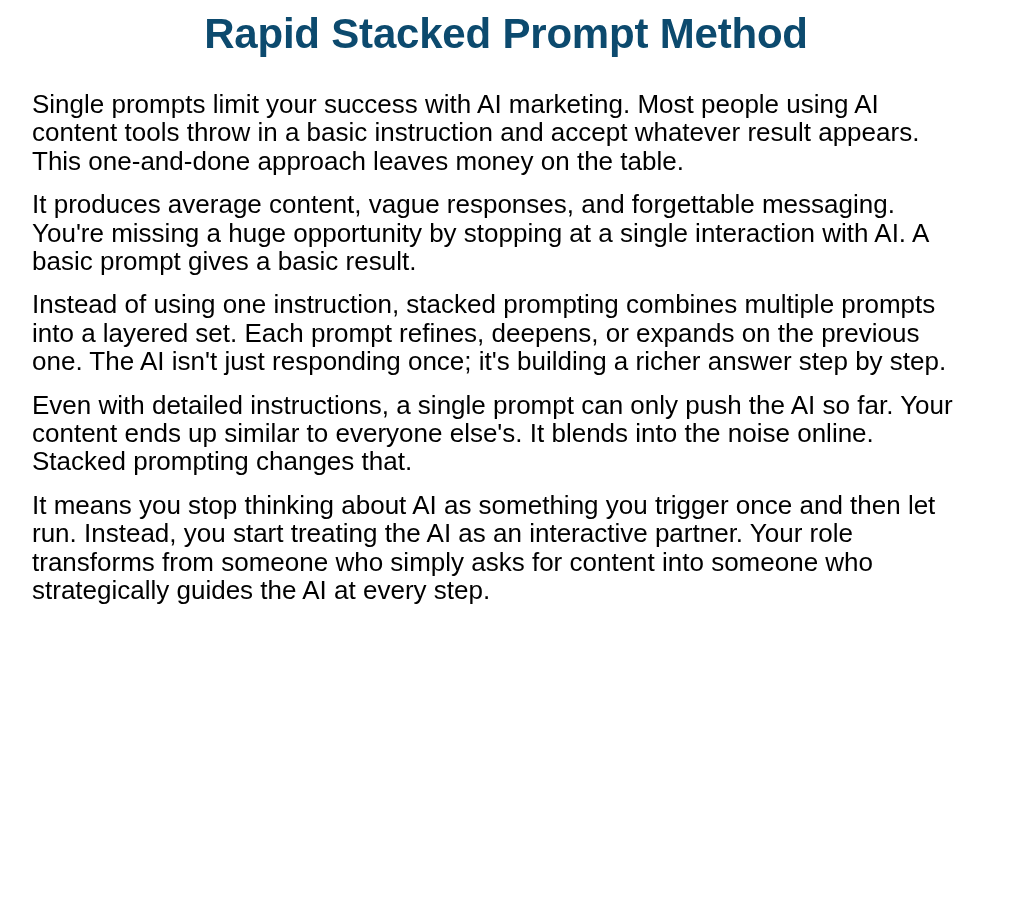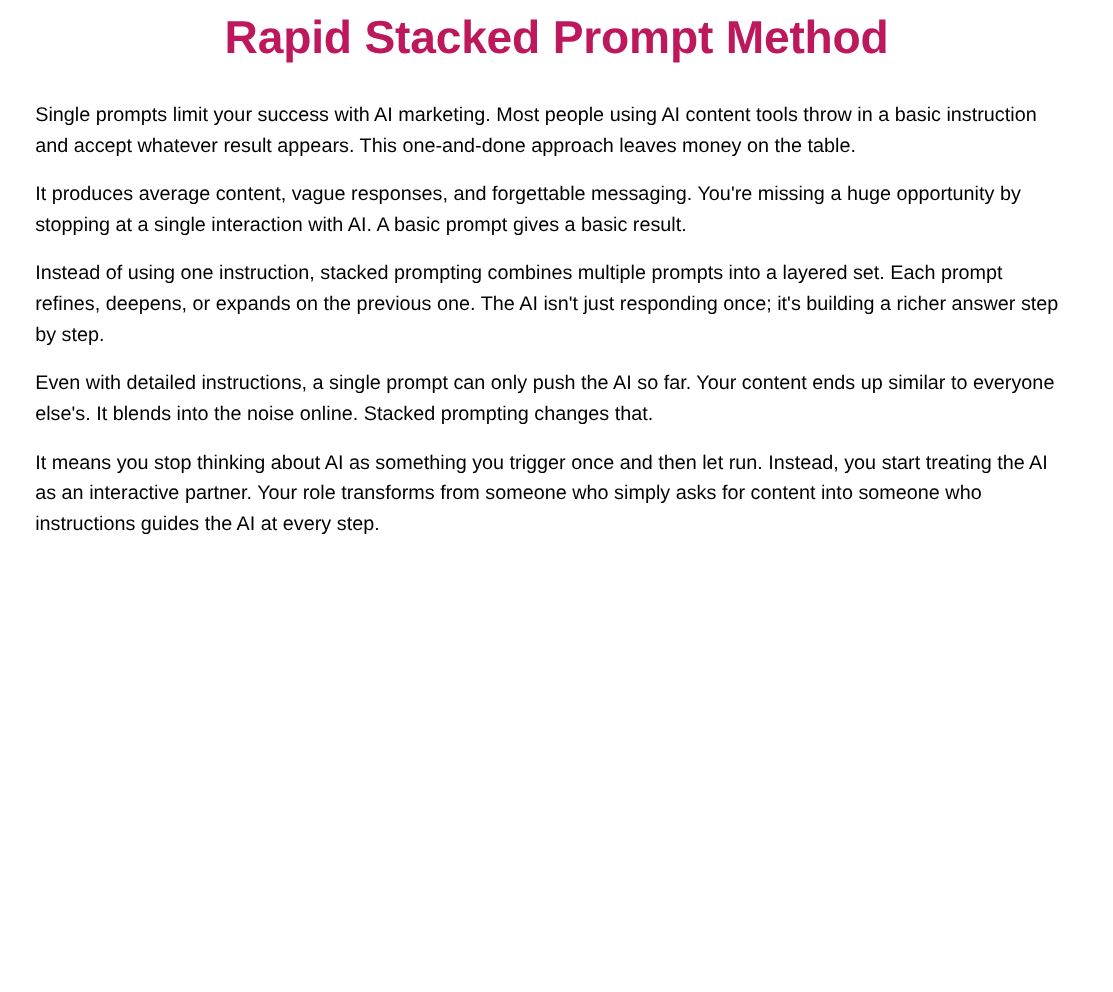--- a/index.html
+++ b/index.html
@@ -25,32 +25,32 @@
   }
   .doc-title {
     margin: 0;
     padding: 0;
     text-align: center;
     font-family: "Liberation Sans", sans-serif;
     font-weight: bold;
     font-size: 42px;
     line-height: 50px;
     letter-spacing: -0.2px;
-    color: #be185d;
+    color: #0c4a6e;
     padding-top: 9px;
   }
   .body-copy {
     padding-left: 32px;
     padding-right: 30px;
     padding-top: 31px;
   }
   .para {
     margin: 0 16px 15px 0;
     font-family: "Liberation Sans", sans-serif;
-    font-size: 18px;
+    font-size: 26px;
     line-height: 28.4px;
     color: #000000;
     max-width: 950px;
     text-align: left;
     word-spacing: 0px;
   }
   .para:last-child {
     margin-bottom: 0;
   }
 </style>
@@ -59,16 +59,16 @@
 
 <div class="page">
 
   <h1 class="doc-title">Rapid Stacked Prompt Method</h1>
 
   <div class="body-copy">
     <p class="para">Single prompts limit your success with AI marketing. Most people using AI content tools throw in a basic instruction and accept whatever result appears. This one-and-done approach leaves money on the table.</p>
     <p class="para">It produces average content, vague responses, and forgettable messaging. You're missing a huge opportunity by stopping at a single interaction with AI. A basic prompt gives a basic result.</p>
     <p class="para">Instead of using one instruction, stacked prompting combines multiple prompts into a layered set. Each prompt refines, deepens, or expands on the previous one. The AI isn't just responding once; it's building a richer answer step by step.</p>
     <p class="para">Even with detailed instructions, a single prompt can only push the AI so far. Your content ends up similar to everyone else's. It blends into the noise online. Stacked prompting changes that.</p>
-    <p class="para">It means you stop thinking about AI as something you trigger once and then let run. Instead, you start treating the AI as an interactive partner. Your role transforms from someone who simply asks for content into someone who instructions guides the AI at every step.</p>
+    <p class="para">It means you stop thinking about AI as something you trigger once and then let run. Instead, you start treating the AI as an interactive partner. Your role transforms from someone who simply asks for content into someone who strategically guides the AI at every step.</p>
   </div>
 
 </div>
 
 </body></html>

